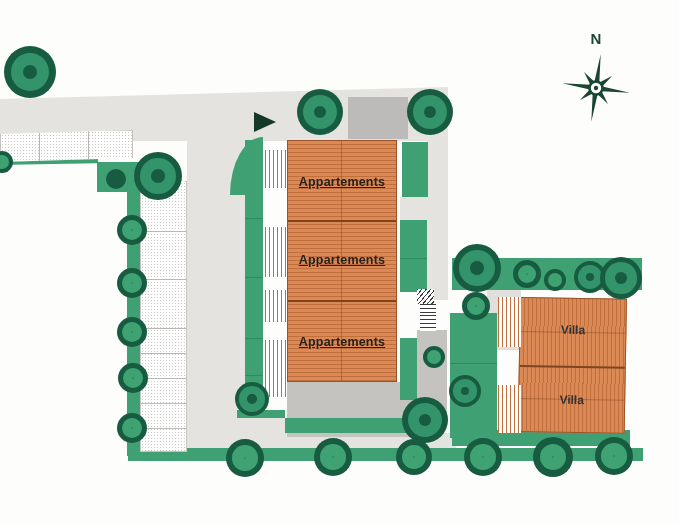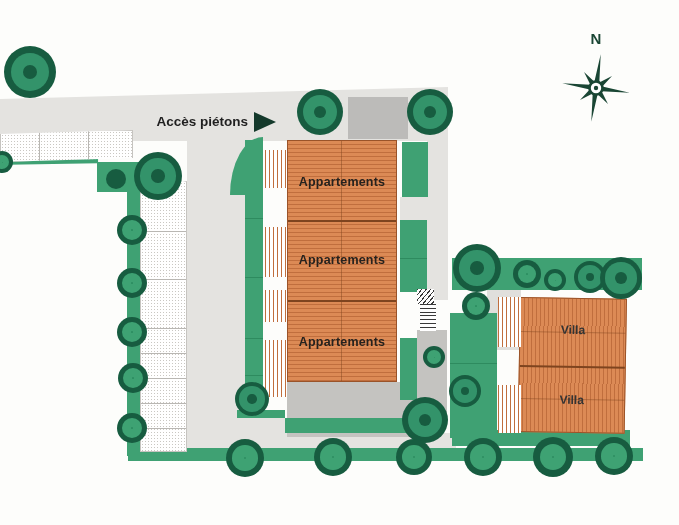--- a/index.html
+++ b/index.html
@@ -22,21 +22,21 @@
     border:1px solid var(--roof_border);box-sizing:border-box;}
   
   .villa{background-color:var(--roof);
     background-image:repeating-linear-gradient(to right, rgba(0,0,0,0) 0 3px, var(--roof_line) 3px 4px);
     border:1px solid var(--roof_border);box-sizing:border-box;transform:rotate(1deg);transform-origin:top left;}
   .terrace{background-color:#fff;
     background-image:repeating-linear-gradient(to right, var(--roof_line) 0 1.2px, rgba(0,0,0,0) 1.2px 4px);}
   .roof-div{background:var(--roof_divider);}
   .roof-div-faint{background:rgba(126,68,31,0.45);}
   .bldg-label{position:absolute;left:0;width:100%;text-align:center;
-    font-weight:bold;font-size:12.5px;color:#26221E;letter-spacing:0.2px;}
+    font-weight:bold;font-size:12.5px;color:#26221E;letter-spacing:0.2px;text-decoration:underline;}
   .villa-label{position:absolute;left:0;width:100%;text-align:center;
     font-weight:bold;font-size:12px;color:#333;}
   .access-label{font-weight:bold;font-size:13.5px;color:var(--text);text-align:right;}
   .arrow{width:0;height:0;border-top:10px solid transparent;border-bottom:10px solid transparent;
     border-left:22px solid #14392B;}
   .tree{position:absolute;border-radius:50%;}
   .tree > div{position:absolute;border-radius:50%;}
   .stairs-lower{background-color:#fff;
     background-image:repeating-linear-gradient(to bottom,#3a3a3a 0 1px, #fff 1px 3.8px);}
   .stairs-upper{background-color:#fff;
@@ -123,21 +123,20 @@
     <div class="villa-label" style="top:24px;">Villa</div>
     <div class="villa-label" style="top:94px;">Villa</div>
   </div>
 
   <div class="abs terrace" style="left:498px;top:297px;width:23px;height:50px;"></div>
   <div class="abs terrace" style="left:498px;top:385px;width:23px;height:48px;"></div>
 
   <div class="abs stairs-upper" style="left:417px;top:289px;width:17px;height:15px;"></div>
   <div class="abs stairs-lower" style="left:420px;top:304px;width:16px;height:27px;"></div>
 
-  <div class="abs access-label" style="left:120px;top:112px;width:128px;height:20px;line-height:20px;">Accès piétons</div>
   <div class="abs arrow" style="left:254px;top:112px;"></div>
 
   <div class="abs" style="left:556px;top:26px;width:84px;height:104px;">
     <svg width="84" height="104" viewBox="0 0 84 104">
       <text x="40" y="18" text-anchor="middle" font-family="Liberation Sans, sans-serif" font-size="15" font-weight="bold" fill="#1A4634" id="compass-n">N</text>
       <g transform="translate(0,2)">
         <polygon fill="#1A4634" points="44.7,26.3 43.3,54.4 56,48 46.3,58.4 73.7,64.7 45.6,63.3 52,76 41.6,66.3 35.3,93.7 36.7,65.6 24,72 33.7,61.6 6.3,55.3 34.4,56.7 28,44 38.4,53.7"></polygon>
         <circle cx="40" cy="60" r="6.5" fill="#fff" stroke="#1A4634" stroke-width="2.6"></circle>
         <circle cx="40" cy="60" r="2.2" fill="#1A4634"></circle>
       </g>

